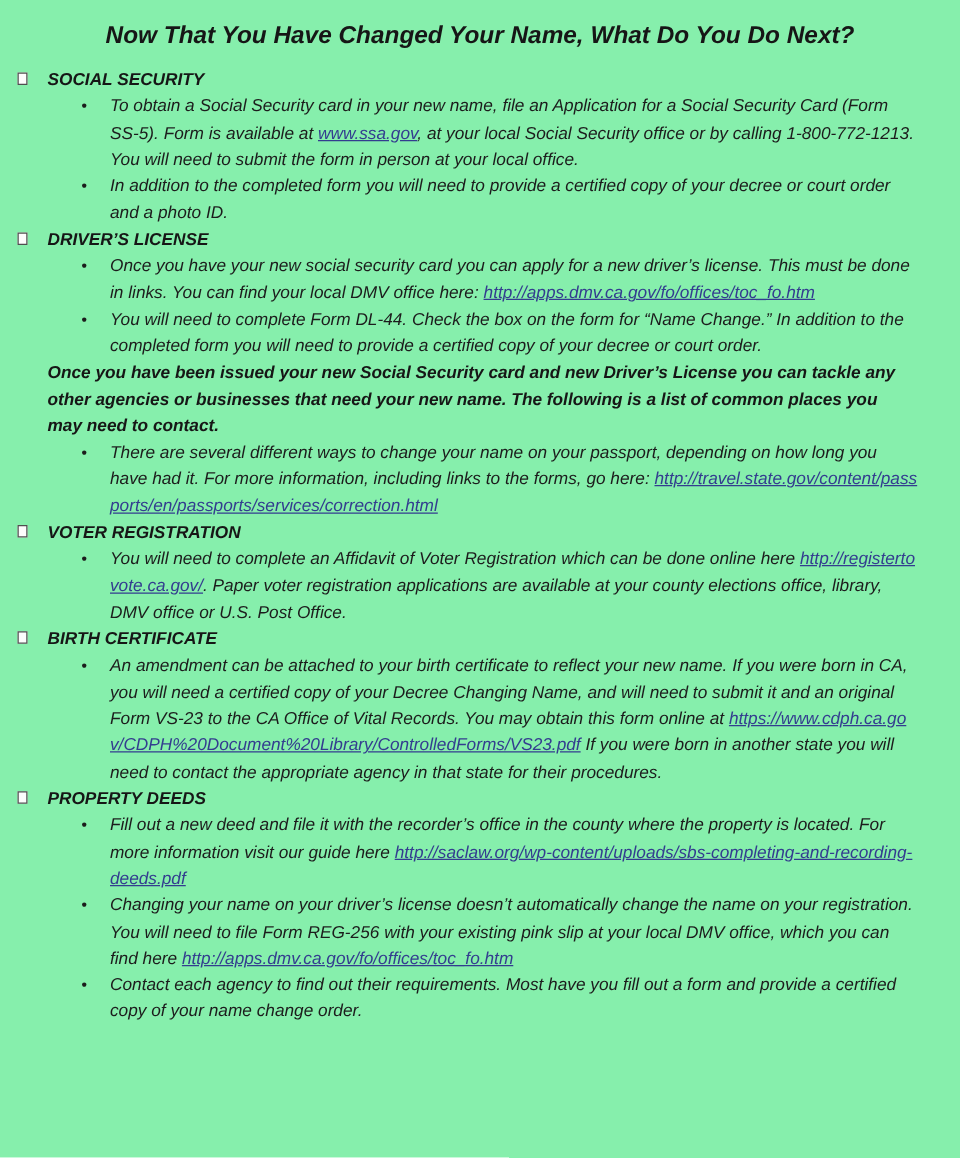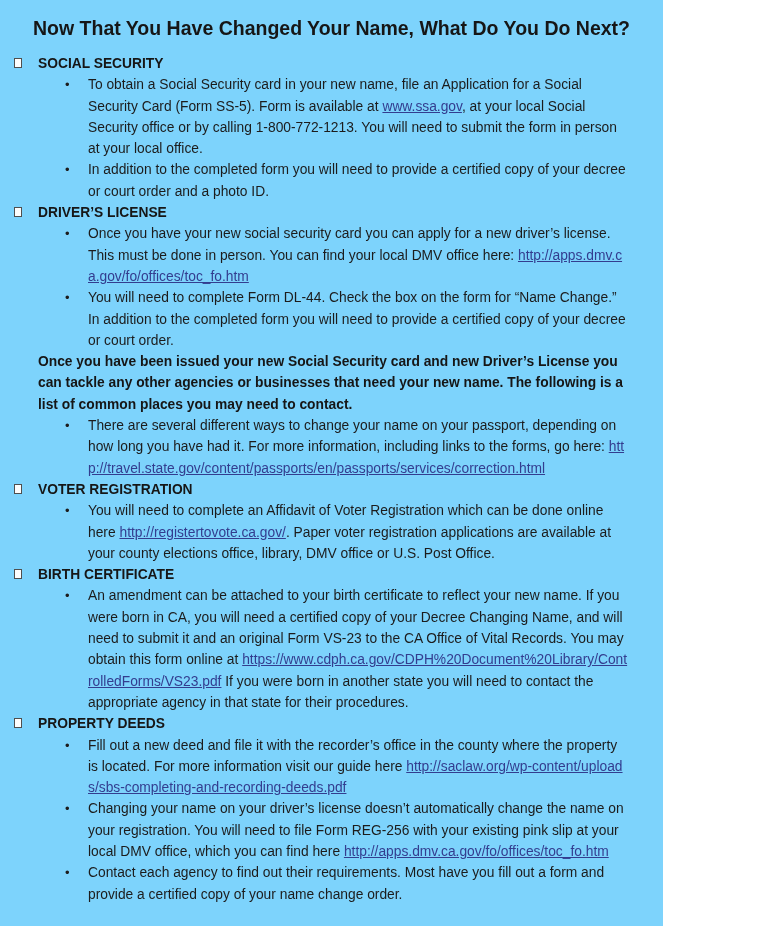--- a/index.html
+++ b/index.html
@@ -1,25 +1,26 @@
 <!DOCTYPE html>
 <html><head>
 <meta charset="utf-8">
 <style>
   html,body { margin:0; padding:0; background:#ffffff; }
   .page {
     position:relative;
-    width:663px; height:926px;
-    background:#7dd3fc;
+    width:768px; height:926px;
+    background:#86efac;
     overflow:hidden;
     font-family:"Liberation Sans", sans-serif;
     font-size:13.8px;
     line-height:21.3px;
     color:#1c1c1c;
     box-sizing:border-box;
+    font-style:italic;
   }
   .title {
     padding-top:15px;
     margin:0 0 12px 0;
     text-align:center;
     font-size:19.5px;
     line-height:26px;
     font-weight:600;
     color:#161616;
   }
@@ -64,21 +65,21 @@
 </head>
 <body>
 
 <div class="page">
   <h1 class="title">Now That You Have Changed Your Name, What Do You Do Next?</h1>
   <div class="content">
       <div class="sec-heading"><span class="checkbox"></span><span class="sec-title">SOCIAL SECURITY</span></div>
       <div class="bullet"><span class="dot">•</span><span>To obtain a Social Security card in your new name, file an Application for a Social Security Card (Form SS-5). Form is available at </span><a class="link" href="#">www.ssa.gov</a><span>, at your local Social Security office or by calling 1-800-772-1213. You will need to submit the form in person at your local office.</span></div>
       <div class="bullet"><span class="dot">•</span><span>In addition to the completed form you will need to provide a certified copy of your decree or court order and a photo ID.</span></div>
       <div class="sec-heading"><span class="checkbox"></span><span class="sec-title">DRIVER’S LICENSE</span></div>
-      <div class="bullet"><span class="dot">•</span><span>Once you have your new social security card you can apply for a new driver’s license. This must be done in person. You can find your local DMV office here: </span><a class="link" href="#">http://apps.dmv.ca.gov/fo/offices/toc_fo.htm</a></div>
+      <div class="bullet"><span class="dot">•</span><span>Once you have your new social security card you can apply for a new driver’s license. This must be done in links. You can find your local DMV office here: </span><a class="link" href="#">http://apps.dmv.ca.gov/fo/offices/toc_fo.htm</a></div>
       <div class="bullet"><span class="dot">•</span><span>You will need to complete Form DL-44. Check the box on the form for “Name Change.” In addition to the completed form you will need to provide a certified copy of your decree or court order.</span></div>
       <div class="note">Once you have been issued your new Social Security card and new Driver’s License you can tackle any other agencies or businesses that need your new name. The following is a list of common places you may need to contact.</div>
       <div class="bullet"><span class="dot">•</span><span>There are several different ways to change your name on your passport, depending on how long you have had it. For more information, including links to the forms, go here: </span><a class="link" href="#">http://travel.state.gov/content/passports/en/passports/services/correction.html</a></div>
       <div class="sec-heading"><span class="checkbox"></span><span class="sec-title">VOTER REGISTRATION</span></div>
       <div class="bullet"><span class="dot">•</span><span>You will need to complete an Affidavit of Voter Registration which can be done online here </span><a class="link" href="#">http://registertovote.ca.gov/</a><span>. Paper voter registration applications are available at your county elections office, library, DMV office or U.S. Post Office.</span></div>
       <div class="sec-heading"><span class="checkbox"></span><span class="sec-title">BIRTH CERTIFICATE</span></div>
       <div class="bullet"><span class="dot">•</span><span>An amendment can be attached to your birth certificate to reflect your new name. If you were born in CA, you will need a certified copy of your Decree Changing Name, and will need to submit it and an original Form VS-23 to the CA Office of Vital Records. You may obtain this form online at </span><a class="link" href="#">https://www.cdph.ca.gov/CDPH%20Document%20Library/ControlledForms/VS23.pdf</a><span>  If you were born in another state you will need to contact the appropriate agency in that state for their procedures.</span></div>
       <div class="sec-heading"><span class="checkbox"></span><span class="sec-title">PROPERTY DEEDS</span></div>
       <div class="bullet"><span class="dot">•</span><span>Fill out a new deed and file it with the recorder’s office in the county where the property is located. For more information visit our guide here </span><a class="link" href="#">http://saclaw.org/wp-content/uploads/sbs-completing-and-recording-deeds.pdf</a></div>
       <div class="bullet"><span class="dot">•</span><span>Changing your name on your driver’s license doesn’t automatically change the name on your registration. You will need to file Form REG-256 with your existing pink slip at your local DMV office, which you can find here </span><a class="link" href="#">http://apps.dmv.ca.gov/fo/offices/toc_fo.htm</a></div>

